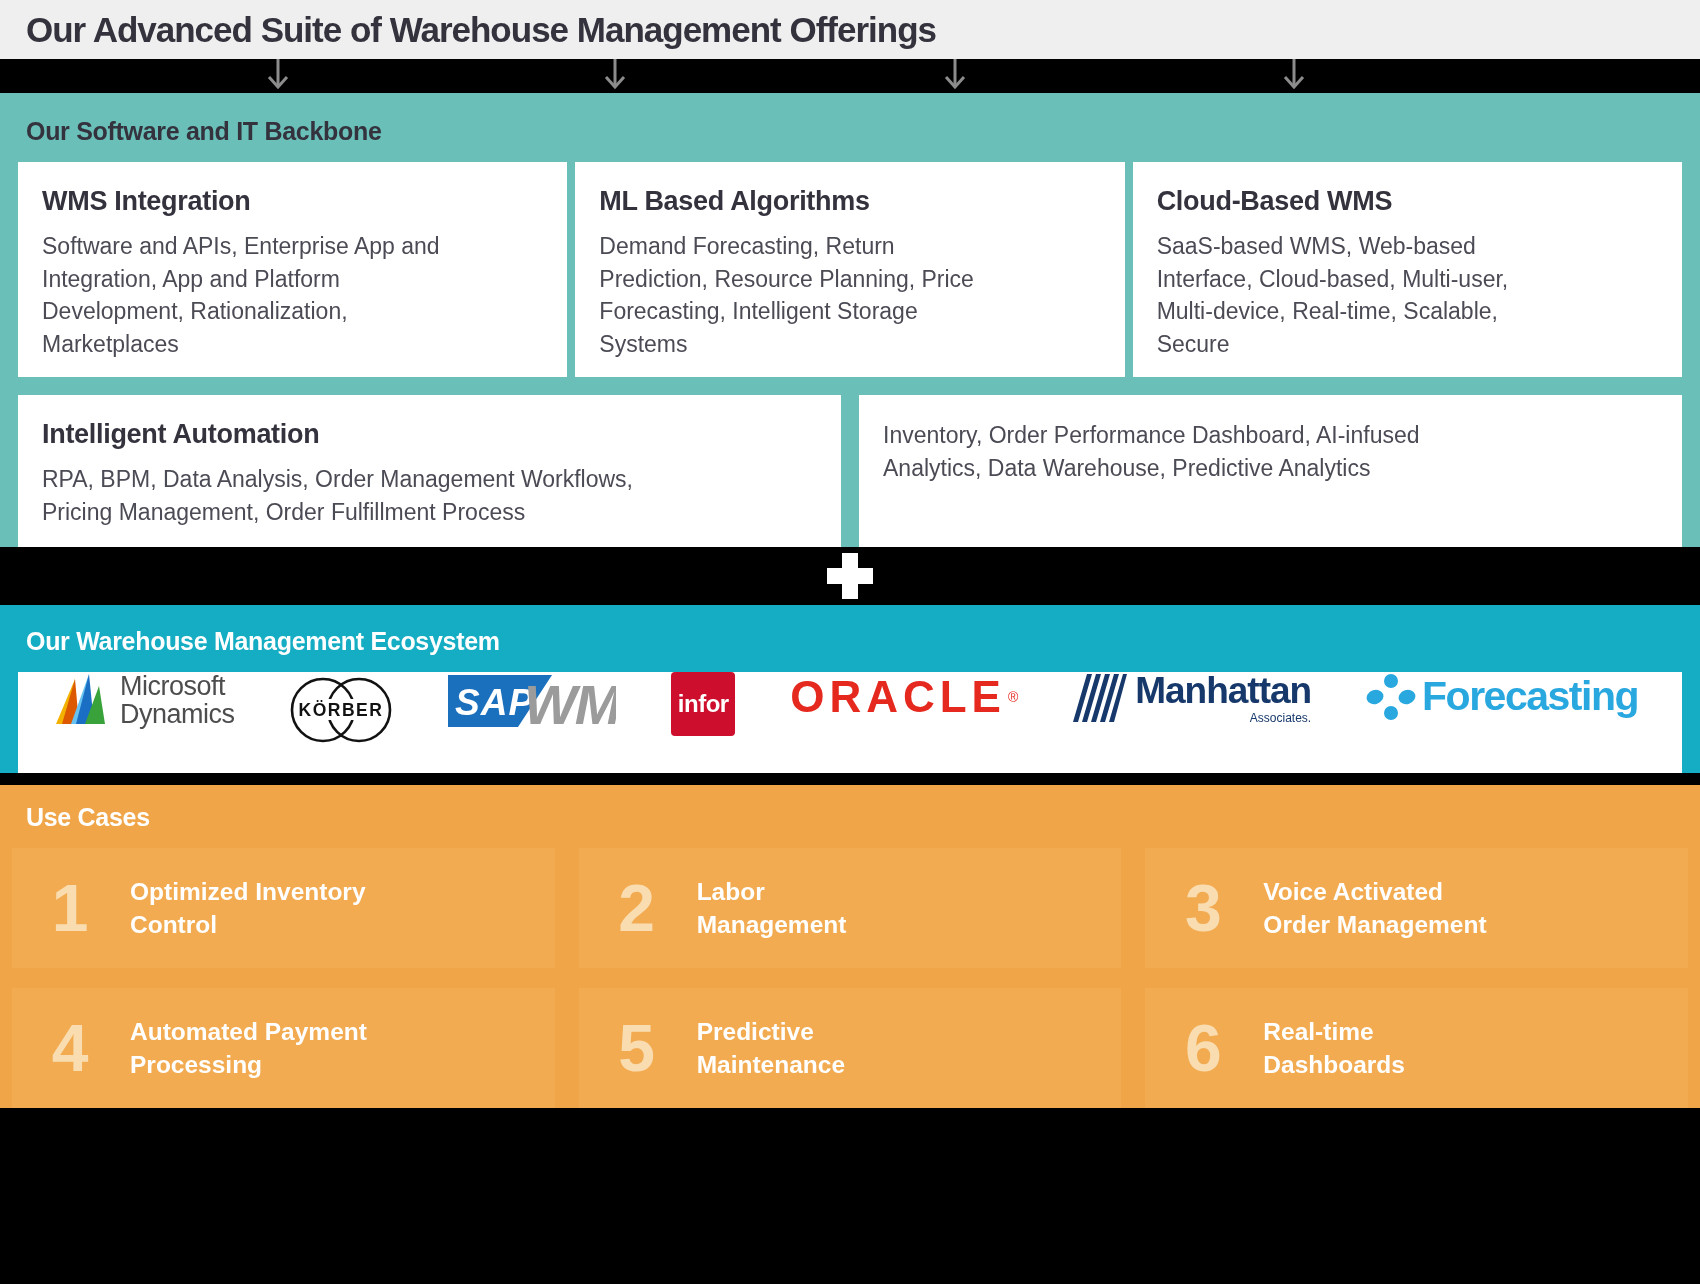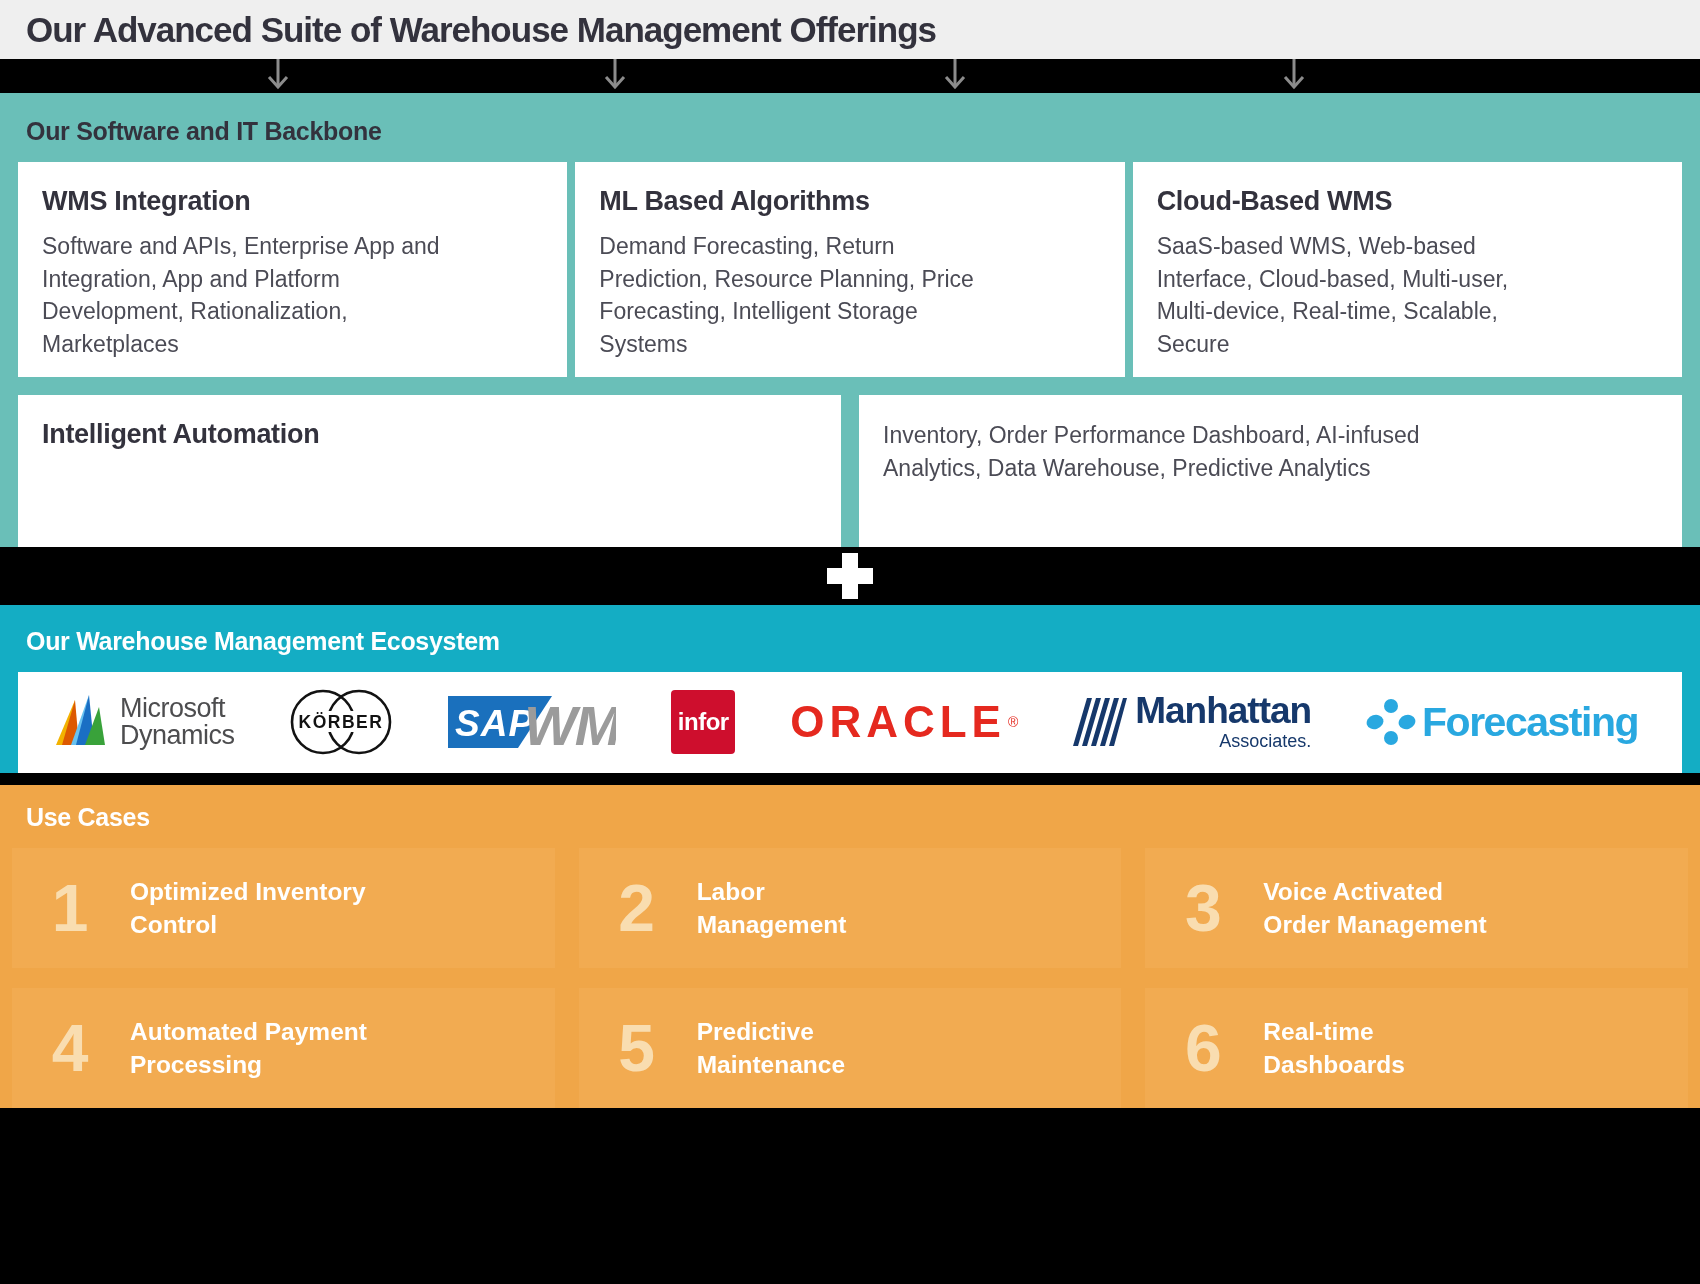--- a/index.html
+++ b/index.html
@@ -33,34 +33,34 @@
 
   
   .plus-band { height:86px; background:#000; display:flex; align-items:center; justify-content:center; }
   .plus-icon { position:relative; width:46px; height:46px; }
   .plus-icon::before { content:""; position:absolute; left:0; top:15px; width:46px; height:16px; background:#fff; }
   .plus-icon::after  { content:""; position:absolute; left:15px; top:0; width:16px; height:46px; background:#fff; }
 
   
   .ecosystem { height:202px; background:#14adc4; padding:0 18px; }
   .ecosystem .section-title { color:#fff; padding:22px 0 16px 8px; }
-  .logo-strip { background:#fff; height:101px; display:flex; align-items:center;
+  .logo-strip { background:#fff; height:101px; display:flex; align-items:flex-start;
                 justify-content:space-between; padding:0 44px 0 36px; }
   .logo { display:flex; align-items:center; }
   svg text { font-family:"Liberation Sans", sans-serif; }
 
   .msdyn-text { margin-left:8px; color:#4d4d4f; font-size:27px; line-height:1.02; letter-spacing:-0.5px; }
   .infor-box { width:64px; height:64px; background:#ce0e2d; border-radius:4px;
                display:flex; align-items:center; justify-content:center; }
   .infor-box span { color:#fff; font-size:24px; font-weight:bold; letter-spacing:-0.5px; }
   .oracle-text { color:#e5291f; font-size:44px; font-weight:bold; letter-spacing:5px; }
   .oracle-reg  { color:#e5291f; font-size:14px; vertical-align:super; margin-left:2px; }
   .man-text { margin-left:8px; display:flex; flex-direction:column; align-items:flex-end; }
   .man-line1 { color:#16386b; font-size:37px; font-weight:bold; letter-spacing:-1px; line-height:1; }
-  .man-line2 { color:#16386b; font-size:18px; margin-top:2px; }
+  .man-line2 { color:#16386b; font-size:12px; margin-top:2px; }
   .by-text { margin-left:6px; color:#29a8e0; font-size:41px; font-weight:bold; letter-spacing:-1.5px; }
 
   
   .black-strip { height:18px; background:#000; }
 
   
   .usecases { flex:1; background:#f0a648; padding:0 12px; }
   .usecases .section-title { color:#fff; padding:18px 0 16px 14px; }
   .uc-grid { display:grid; grid-template-columns:1fr 1fr 1fr; gap:20px 24px; }
   .uc-card { background:#f2ab51; height:120px; display:flex; align-items:center;
@@ -125,20 +125,22 @@
         <h3>Cloud-Based WMS</h3>
         <p>SaaS-based WMS, Web-based
 Interface, Cloud-based, Multi-user,
 Multi-device, Real-time, Scalable,
 Secure</p>
       </div>
     </div>
     <div class="cards-row2">
       <div class="card">
         <h3>Intelligent Automation</h3>
+        <p>RPA, BPM, Data Analysis, Order Management Workflows,
+Pricing Management, Order Fulfillment Process</p>
       </div>
       <div class="card">
         <p>Inventory, Order Performance Dashboard, AI-infused
 Analytics, Data Warehouse, Predictive Analytics</p>
       </div>
     </div>
   </div>
 
   <div class="plus-band">
     <div class="plus-icon"></div>

